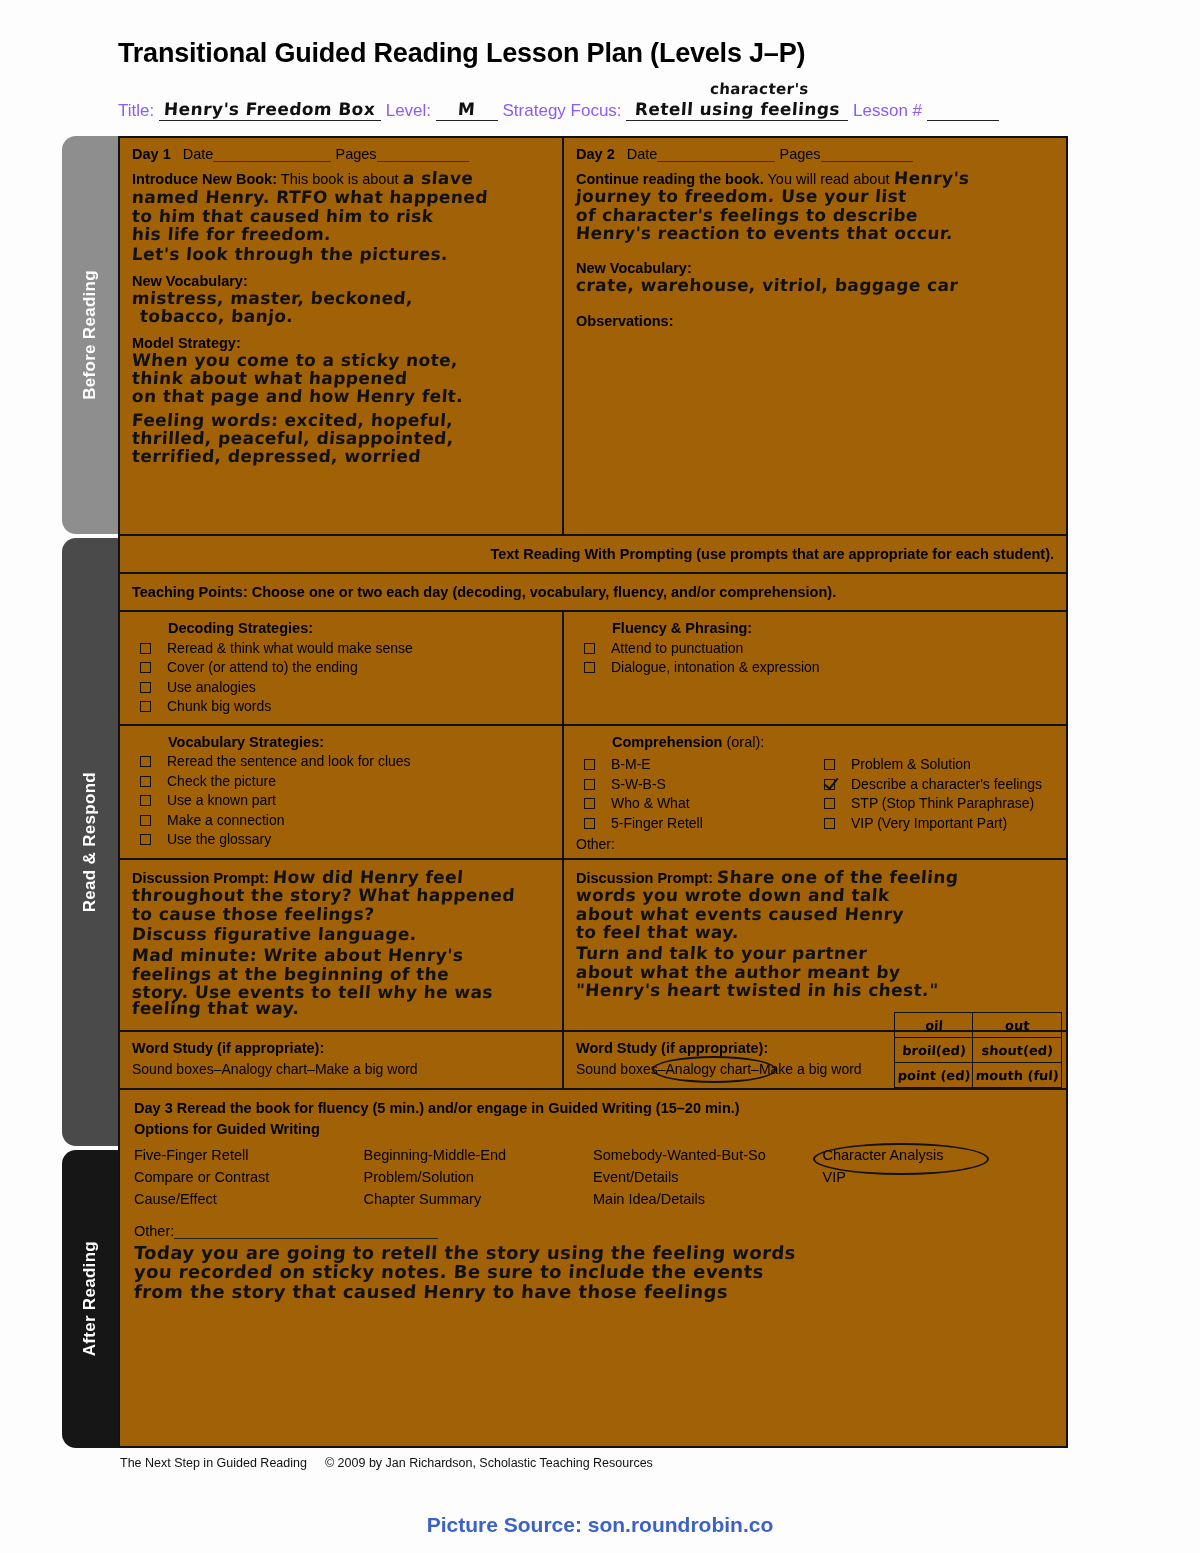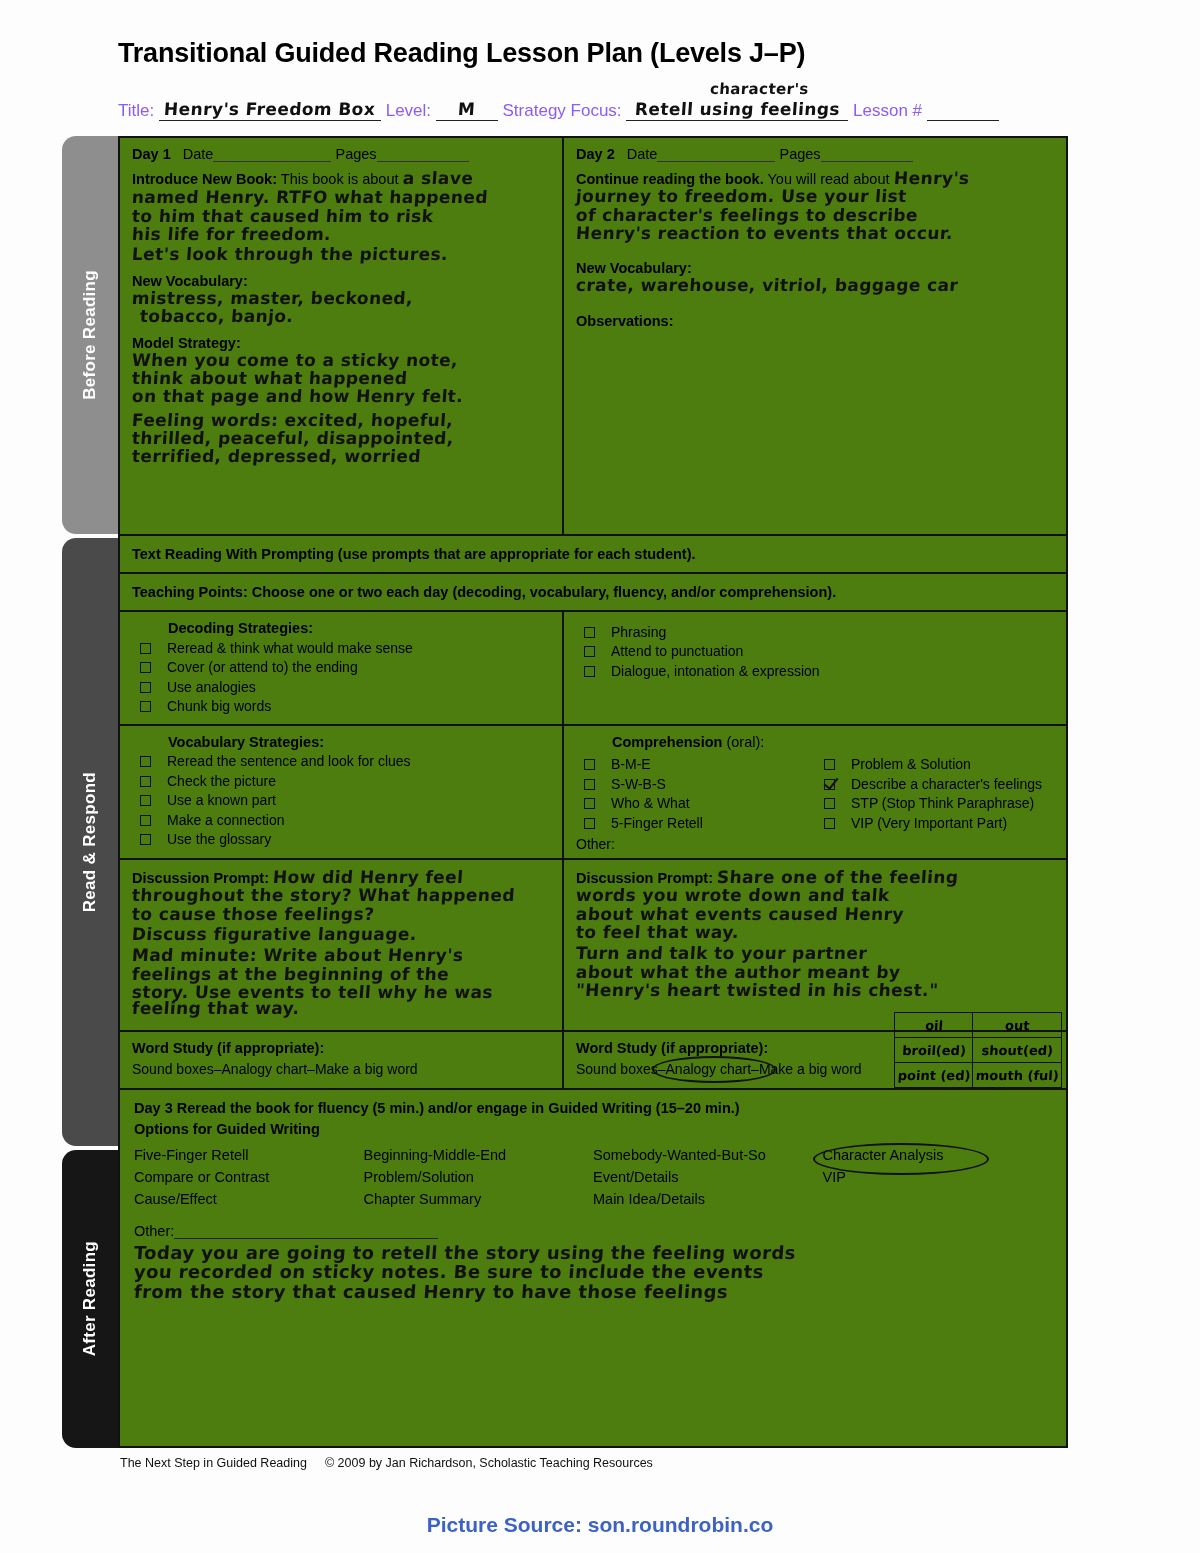--- a/index.html
+++ b/index.html
@@ -61,21 +61,21 @@
     writing-mode:vertical-rl; transform:rotate(180deg);
     font-size:17px; font-weight:600; letter-spacing:0.3px; white-space:nowrap;
   }
   #tab-before  { top:136px; height:398px; background:#8e8e8e; }
   #tab-read    { top:538px; height:608px; background:#4a4a4a; }
   #tab-after   { top:1150px; height:298px; background:#161616; }
 
   
   #sheet {
     position:absolute; left:118px; top:136px; width:950px; height:1312px;
-    border:2.2px solid #111; background:#4d7c0f;
+    border:2.2px solid #111; background:#a16207;
   }
   .row { display:flex; border-bottom:2.2px solid #111; }
   .row:last-child { border-bottom:none; }
   .col { padding:8px 10px 6px 12px; }
   .col.left  { width:444px; border-right:2.2px solid #111; }
   .col.right { width:502px; }
   .full { width:100%; }
 
   .bold  { font-weight:bold; }
   .hdr   { font-size:14.5px; font-weight:bold; }
@@ -236,21 +236,21 @@
       <div class="seclabel" style="margin-top:18px;">New Vocabulary:</div>
       <div>
         <span class="hw hw-block" style="font-size:17px;">crate, warehouse, vitriol, baggage car</span>
       </div>
 
       <div class="seclabel" style="margin-top:18px;">Observations:</div>
     </div>
   </div>
 
   <div class="row">
-    <div class="col full" style="padding:9px 12px;">
+    <div class="col full" style="padding:9px 12px;text-align:right;">
       <span class="hdr">Text Reading With Prompting (use prompts that are appropriate for each student).</span>
     </div>
   </div>
 
   <div class="row">
     <div class="col full" style="padding:9px 12px;">
       <span class="hdr">Teaching Points: Choose one or two each day (decoding, vocabulary, fluency, and/or comprehension).</span>
     </div>
   </div>
 
@@ -268,24 +268,21 @@
       <div class="cb-item">
           <span class="cb"></span>
           <span>Use analogies</span>
         </div>
       <div class="cb-item">
           <span class="cb"></span>
           <span>Chunk big words</span>
         </div>
     </div>
     <div class="col right">
-      <div class="cb-item">
-          <span class="cb"></span>
-          <span>Phrasing</span>
-        </div>
+      <div class="cb-head">Fluency &amp; Phrasing:</div>
       <div class="cb-item">
           <span class="cb"></span>
           <span>Attend to punctuation</span>
         </div>
       <div class="cb-item">
           <span class="cb"></span>
           <span>Dialogue, intonation &amp; expression</span>
         </div>
     </div>
   </div>

